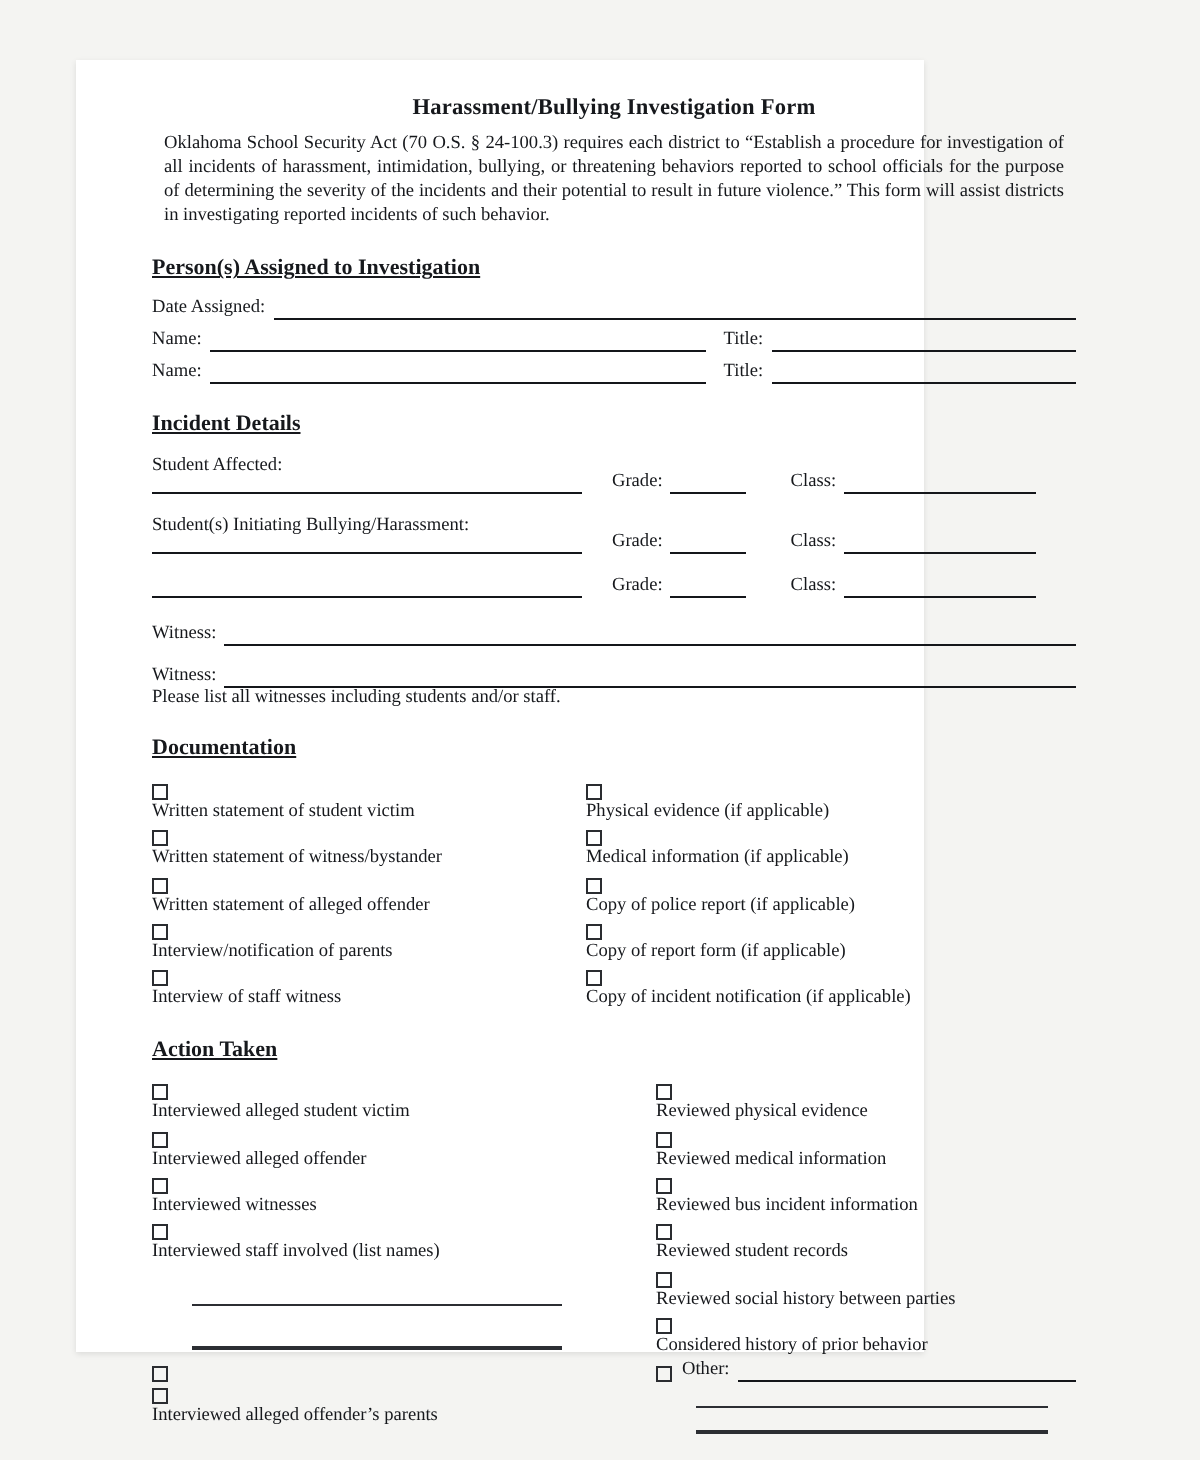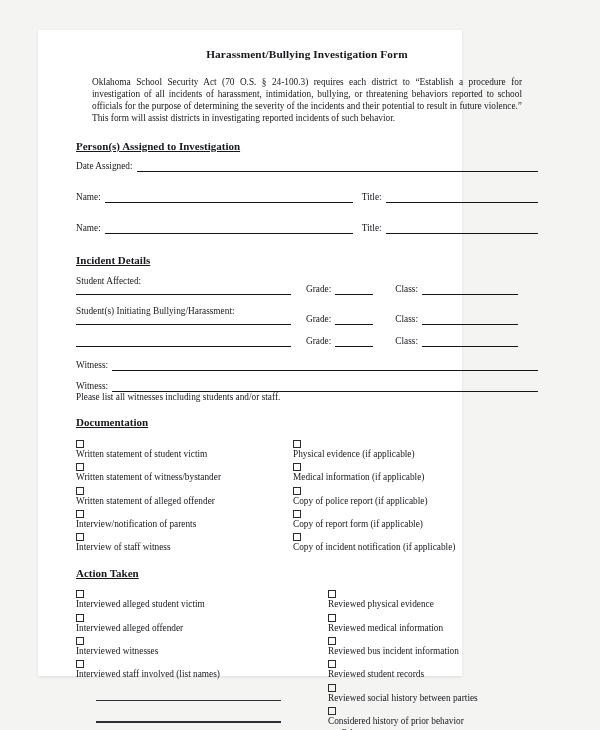--- a/index.html
+++ b/index.html
@@ -35,37 +35,37 @@
     text-align: center;
     font-weight: bold;
     font-size: 11.3px;
     letter-spacing: 0.1px;
     margin: 0 0 6px 0;
   }
   .intro {
     font-size: 9.3px;
     line-height: 12.1px;
     text-align: justify;
-    margin: 16px;
+    margin: 6px;
   }
 
   .section-head {
     font-weight: bold;
     font-size: 11px;
     margin: 14px 0 9px 0;
     text-decoration: underline;
   }
   .section-head.tight { margin-top: 13px; }
 
   
   .row {
     display: flex;
     align-items: flex-end;
     font-size: 9.3px;
-    margin-bottom: 20px;
+    margin-bottom: 5px;
   }
   .lbl {
     white-space: nowrap;
     line-height: 11px;
   }
   .rule {
     border-bottom: 1.5px solid #14161a;
     height: 10px;
     margin-left: 4px;
   }

